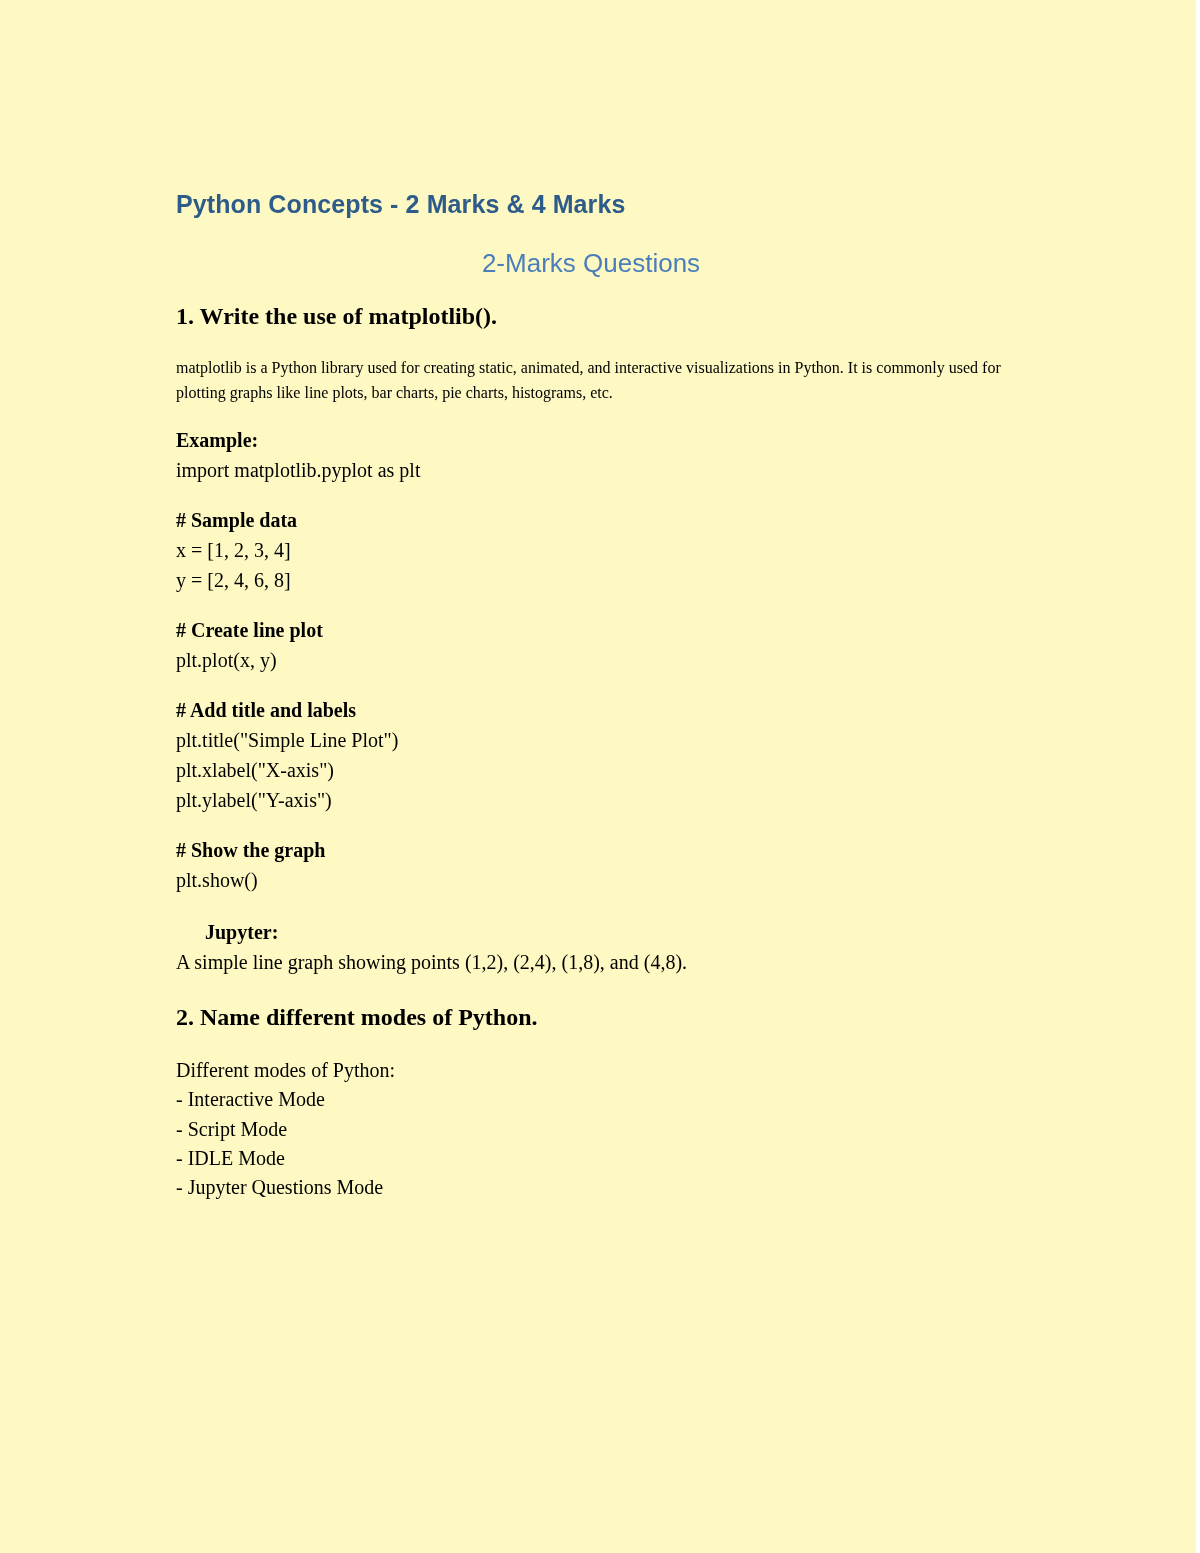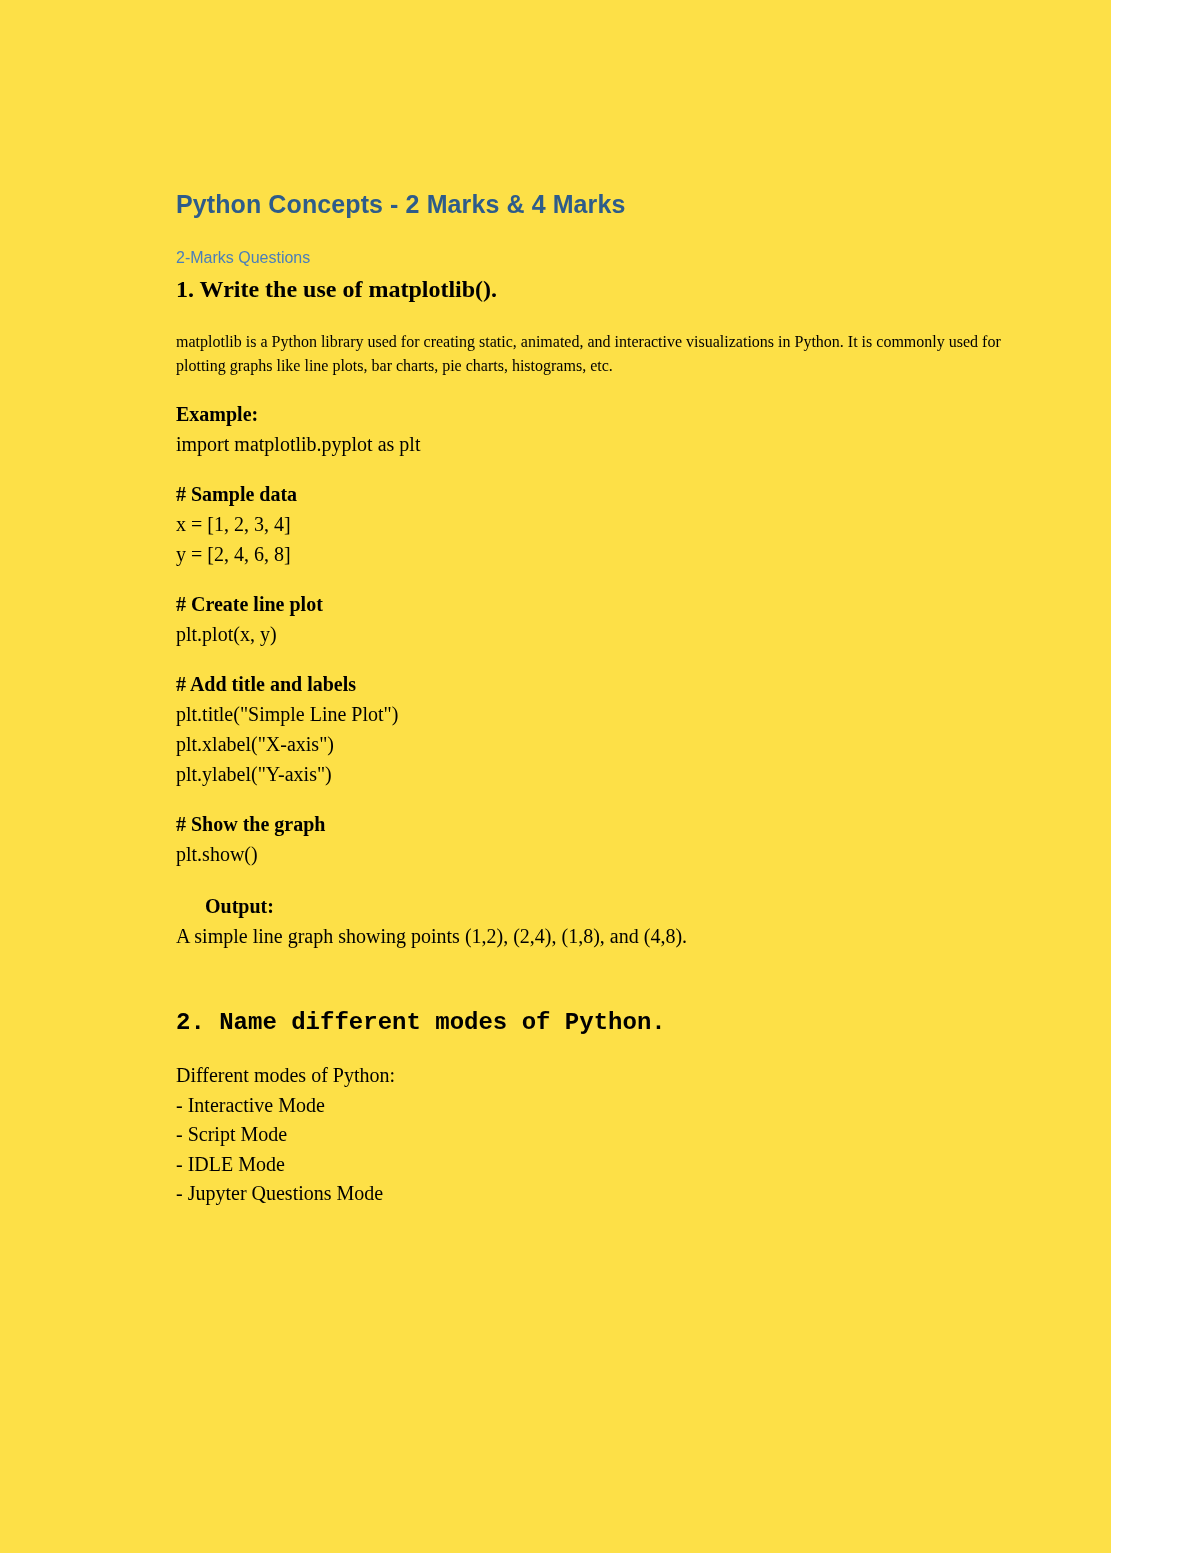--- a/index.html
+++ b/index.html
@@ -10,60 +10,60 @@
   }
   body {
     width: 1200px;
     height: 1553px;
     font-family: "Liberation Serif", "DejaVu Serif", serif;
     color: #000000;
     -webkit-font-smoothing: antialiased;
   }
   .page {
     position: relative;
-    width: 1111px;
+    width: 1196px;
     height: 1553px;
-    background: #fde047;
+    background: #fef9c3;
     box-sizing: border-box;
     padding: 190px 84px 0 176px;
   }
   .content {
     width: 830px;
   }
 
   
   .doc-title {
     font-family: "Liberation Sans", "DejaVu Sans", sans-serif;
     font-size: 25px;
     font-weight: bold;
     color: #2E5C8A;
     letter-spacing: 0.1px;
     line-height: 1.15;
     margin: 0 0 30px 0;
   }
   .doc-subtitle {
     font-family: "Liberation Sans", "DejaVu Sans", sans-serif;
-    font-size: 16px;
+    font-size: 26px;
     font-weight: normal;
     color: #4A7EBB;
     line-height: 1.15;
-    margin: 0 0 8px 0;
+    margin: 0 0 23px 0;
+    text-align: center;
   }
   .question-heading {
     font-family: "Liberation Serif", "DejaVu Serif", serif;
     font-size: 24px;
     font-weight: bold;
     color: #000000;
     line-height: 1.2;
     margin: 0 0 26px 0;
   }
   .question-heading.second {
-    margin-top: 58px;
+    margin-top: 26px;
     margin-bottom: 24px;
-    font-family: Liberation Mono, monospace;
   }
 
   
   .para {
     font-size: 16px;
     line-height: 1.52;
     margin: 0;
     color: #000000;
   }
   .line {
@@ -123,21 +123,21 @@
     <p class="line spaced">plt.title("Simple Line Plot")</p>
 
     <p class="line spaced">plt.xlabel("X-axis")</p>
 
     <p class="line spaced">plt.ylabel("Y-axis")</p>
 
     <p class="line bold spaced"># Show the graph</p>
 
     <p class="line spaced">plt.show()</p>
 
-    <p class="line indent">Output:</p>
+    <p class="line indent">Jupyter:</p>
 
     <p class="line spaced">A simple line graph showing points (1,2), (2,4), (1,8), and (4,8).</p>
 
     <h3 class="question-heading second">2. Name different modes of Python.</h3>
 
     <div class="list-block">
       <p class="line">Different modes of Python:</p>
 
       <p class="line">- Interactive Mode</p>
 

